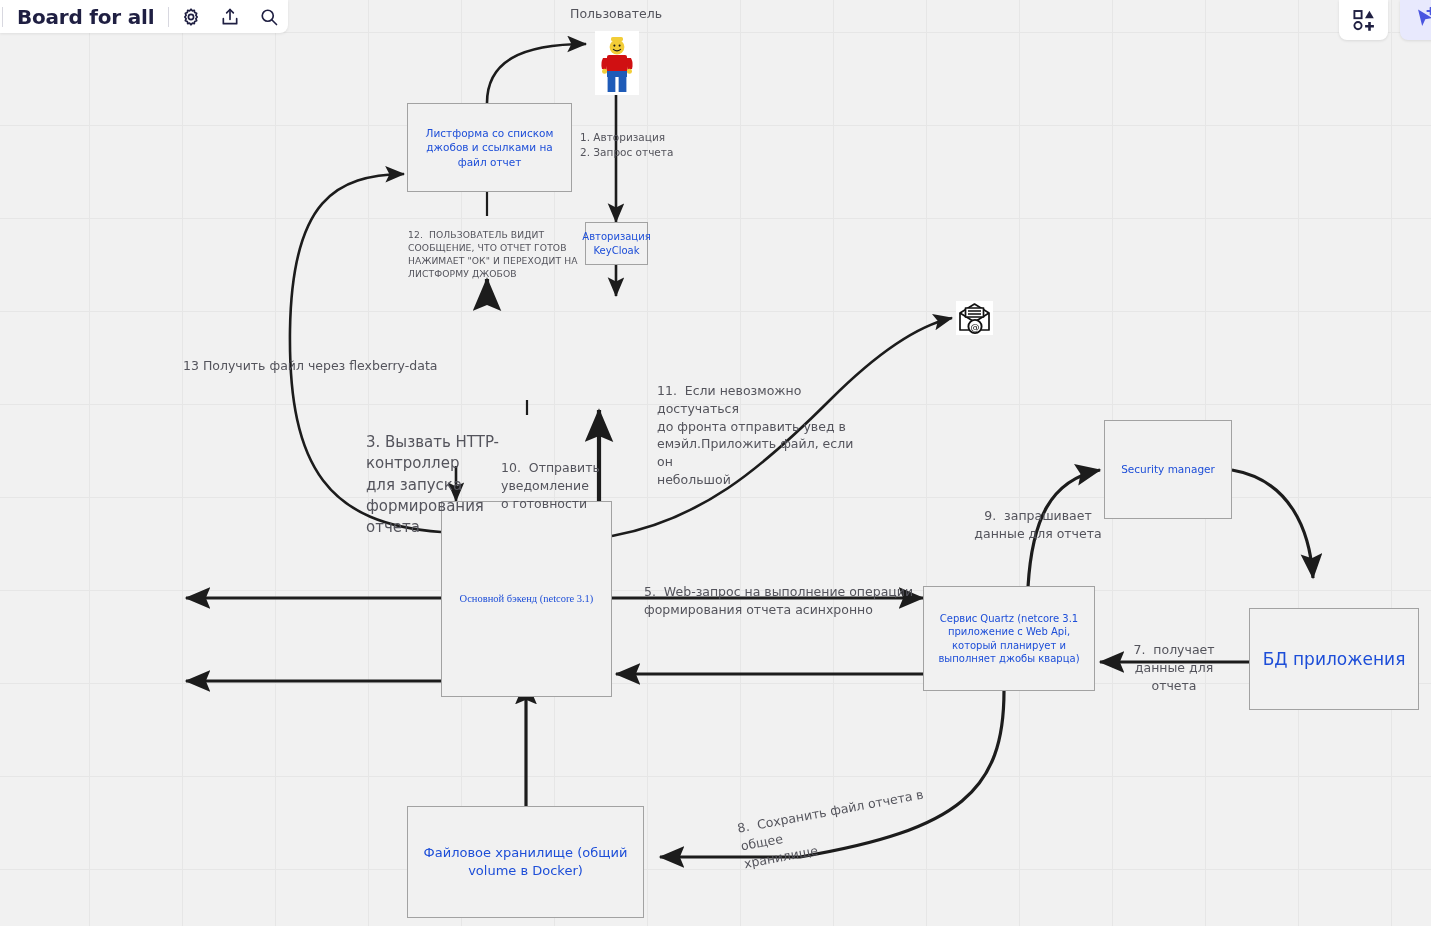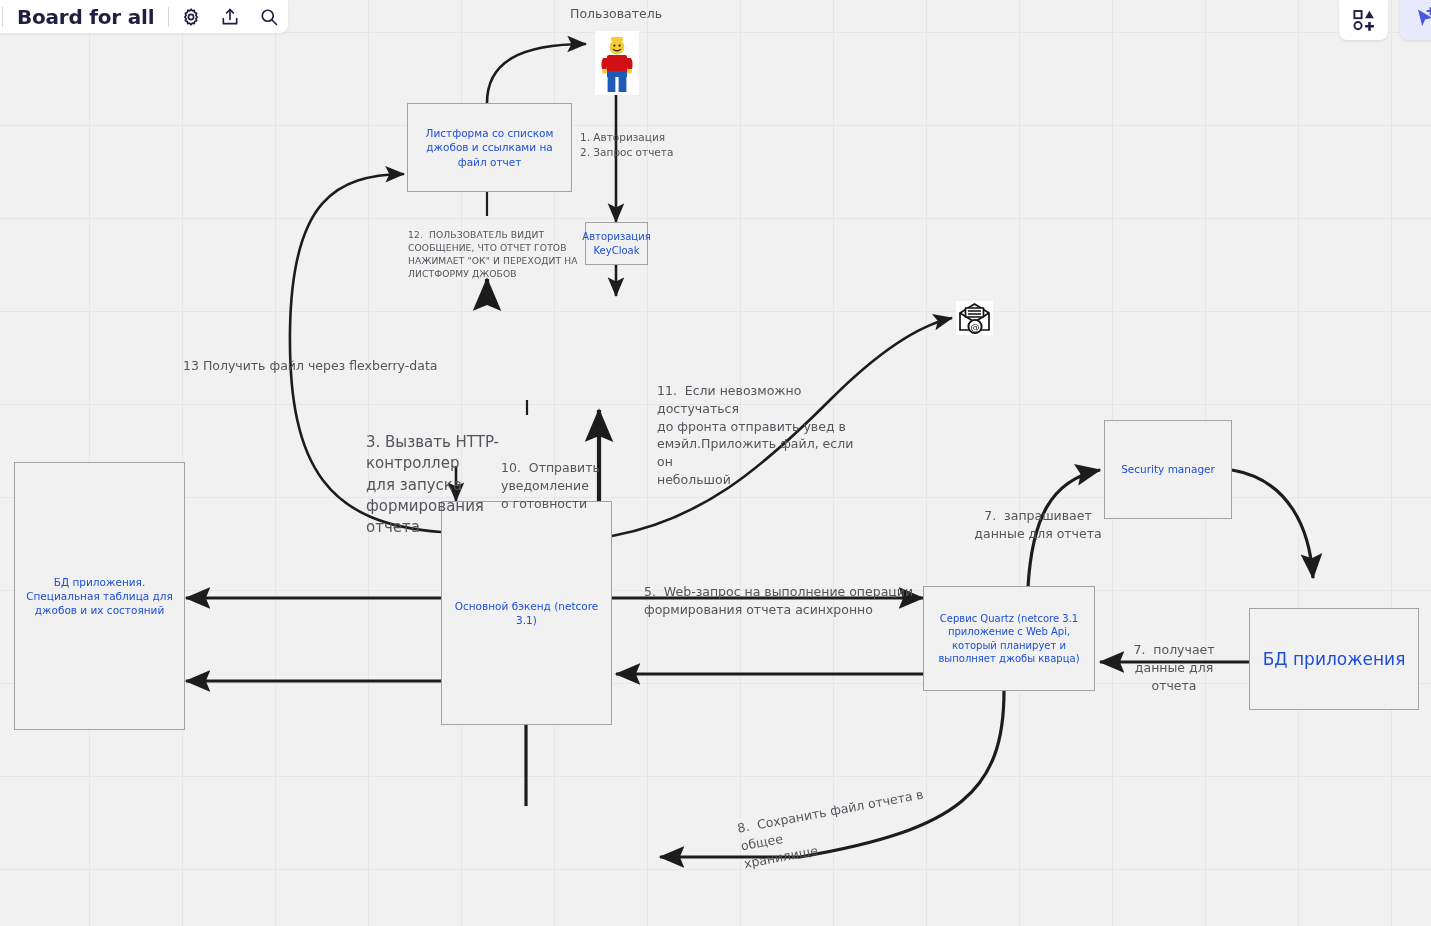--- a/index.html
+++ b/index.html
@@ -178,46 +178,45 @@
   <div class="node" style="left:407px; top:103px; width:165px; height:89px;">
     <div class="lbl" style="font-size:10.5px;">Листформа со списком джобов
 и ссылками на файл отчет</div>
   </div>
 
   <div class="node" style="left:585px; top:222px; width:63px; height:43px;">
     <div class="lbl" style="font-size:10px;">Авторизация KeyCloak</div>
   </div>
 
 
-  <div class="node" style="left:441px; top:501px; width:171px; height:224px;">
+  <div class="node" style="left:441px; top:501px; width:171px; height:196px;font-family:Liberation Serif, serif;">
     <div class="lbl" style="font-size:10.5px;">Основной бэкенд
 (netcore 3.1)</div>
   </div>
 
-  <div class="node" style="left:14px; top:462px; width:171px; height:268px;">
-    <div class="lbl" style="font-size:10.5px;">БД приложения.
-Специальная таблица для
-джобов и их состояний</div>
-  </div>
 
   <div class="node" style="left:923px; top:586px; width:172px; height:105px;">
     <div class="lbl" style="font-size:10px;">Сервис Quartz
 (netcore 3.1 приложение с Web
 Api, который планирует и
 выполняет джобы кварца)</div>
   </div>
 
   <div class="node" style="left:1104px; top:420px; width:128px; height:99px;">
     <div class="lbl" style="font-size:10.5px;">Security manager</div>
   </div>
 
   <div class="node" style="left:1249px; top:608px; width:170px; height:102px;">
     <div class="lbl" style="font-size:17px;">БД приложения</div>
   </div>
 
+  <div class="node" style="left:407px; top:806px; width:237px; height:112px;">
+    <div class="lbl" style="font-size:13px;">Файловое хранилище
+(общий volume в Docker)</div>
+  </div>
 
   <div class="imgbox" style="left:595px; top:31px; width:44px; height:64px;">
     <svg width="44" height="64" viewBox="0 0 44 64">
       <rect width="44" height="64" fill="#ffffff"></rect>
 
       <rect x="16" y="6" width="12" height="4" rx="1.6" fill="#f2cd37"></rect>
       <circle cx="22" cy="16" r="7.4" fill="#f2cd37"></circle>
       <circle cx="19.4" cy="14.6" r="1.05" fill="#1a1a1a"></circle>
       <circle cx="24.6" cy="14.6" r="1.05" fill="#1a1a1a"></circle>
       <path d="M18.4 18.4 Q22 21.4 25.6 18.4" stroke="#1a1a1a" stroke-width="1.1" fill="none" stroke-linecap="round"></path>
@@ -274,21 +273,21 @@
 до фронта отправить увед в
 емэйл.Приложить файл, если он
 небольшой</div>
 
 
 
   <div class="ftext" style="left:630px; top:583px; font-size:12.5px; width:270px;margin-left:14px;">5.  Web-запрос на выполнение операции
 формирования отчета асинхронно</div>
 
 
-  <div class="ftext" style="left:973px; top:507px; font-size:12.5px; width:130px; text-align:center;">7.  запрашивает
+  <div class="ftext" style="left:973px; top:507px; font-size:12.5px; width:130px; text-align:center;">9.  запрашивает
 данные для отчета</div>
 
   <div class="ftext" style="left:1128px; top:641px; font-size:12.5px; width:92px; text-align:center;">7.  получает
 данные для
 отчета</div>
 
   <div class="ftext" style="left:736px; top:820px; font-size:12.5px; width:225px;
               transform: rotate(-10.5deg); transform-origin: left top;">8.  Сохранить файл отчета в общее
 хранилище</div>
 

